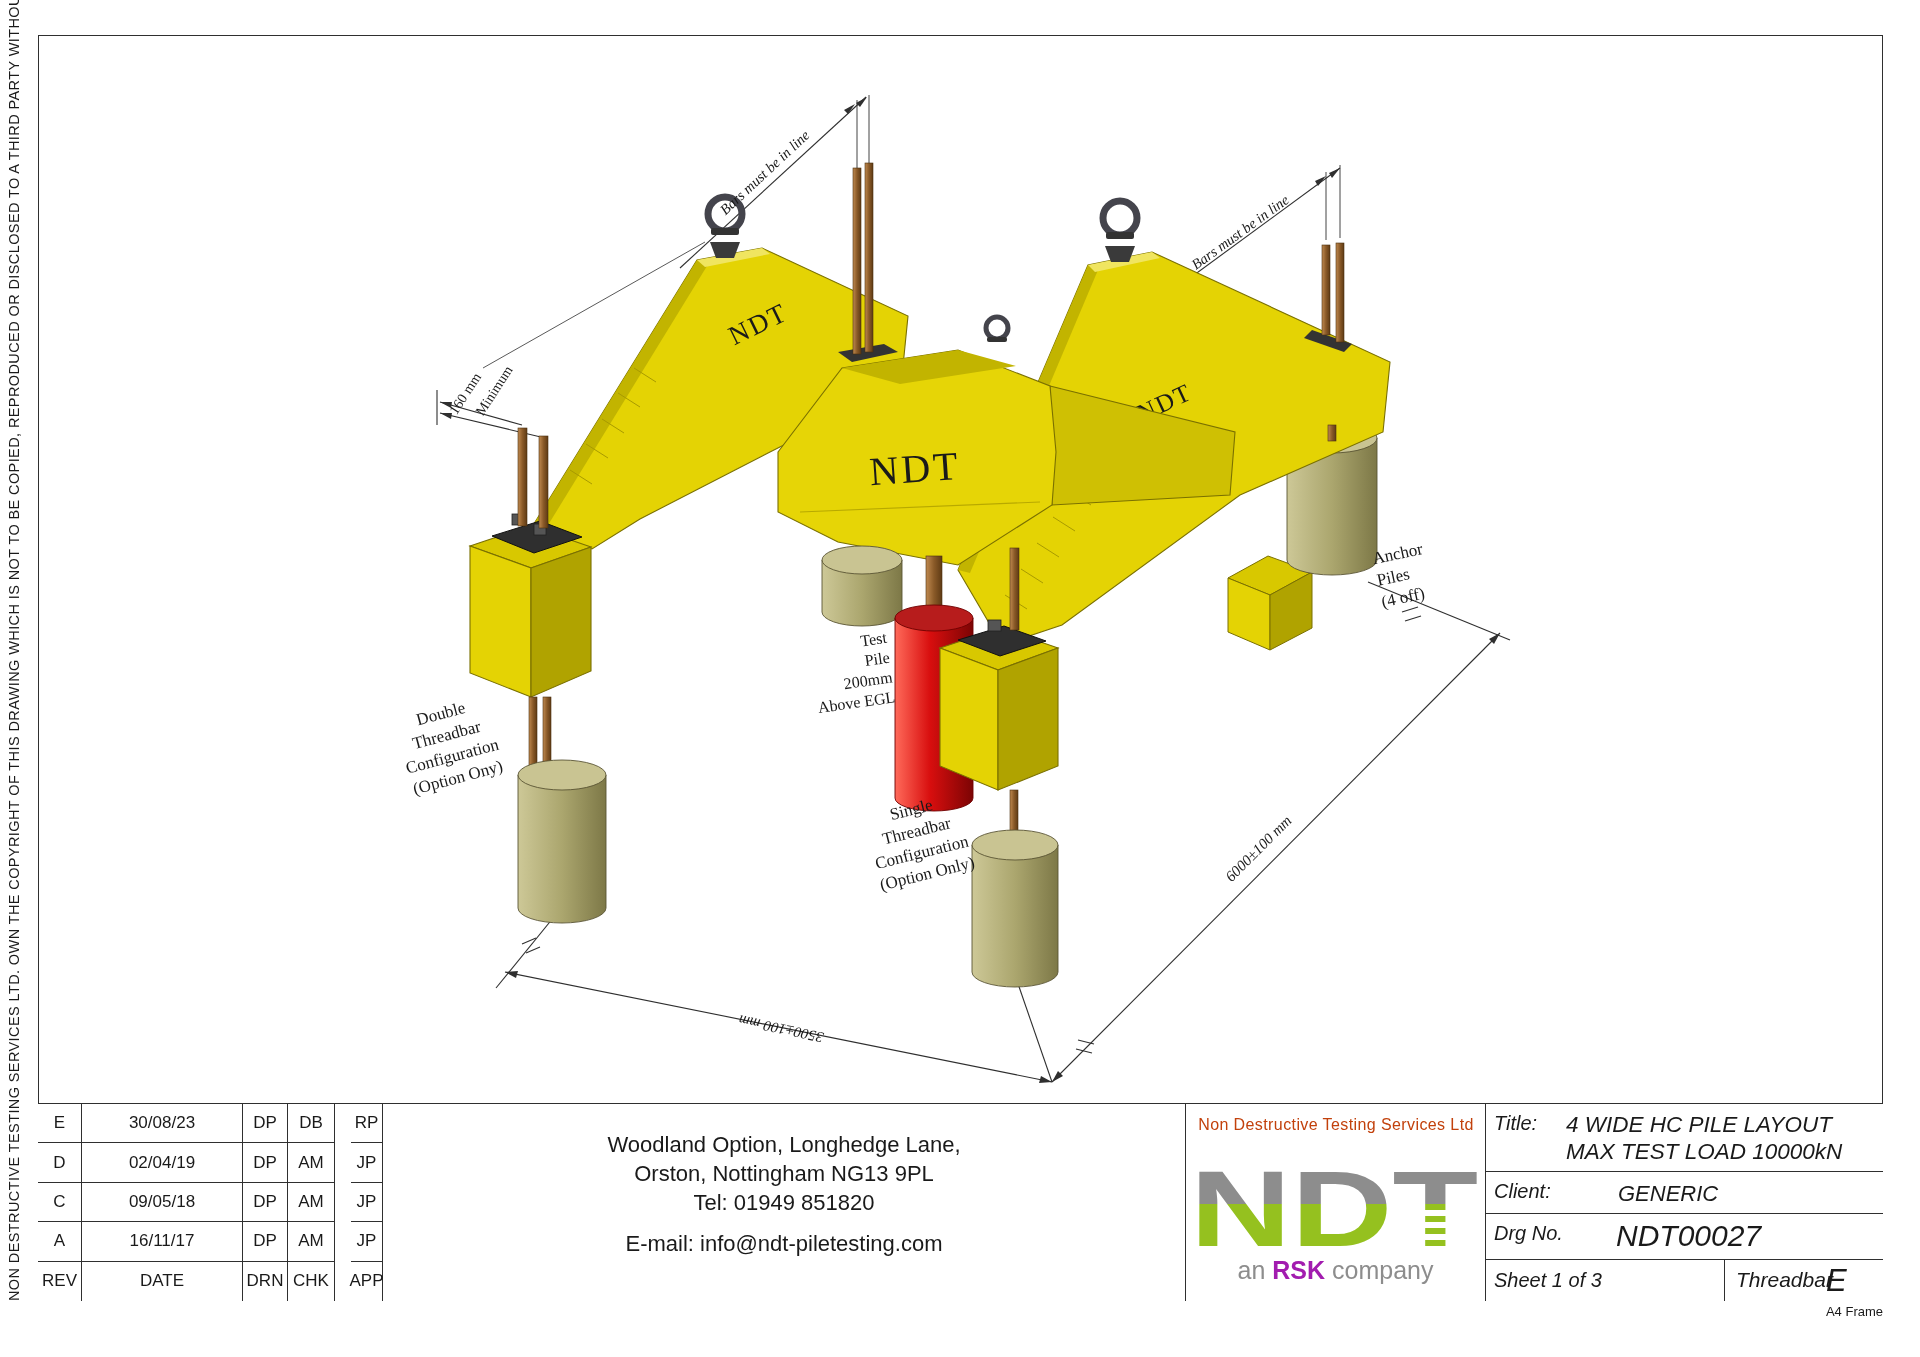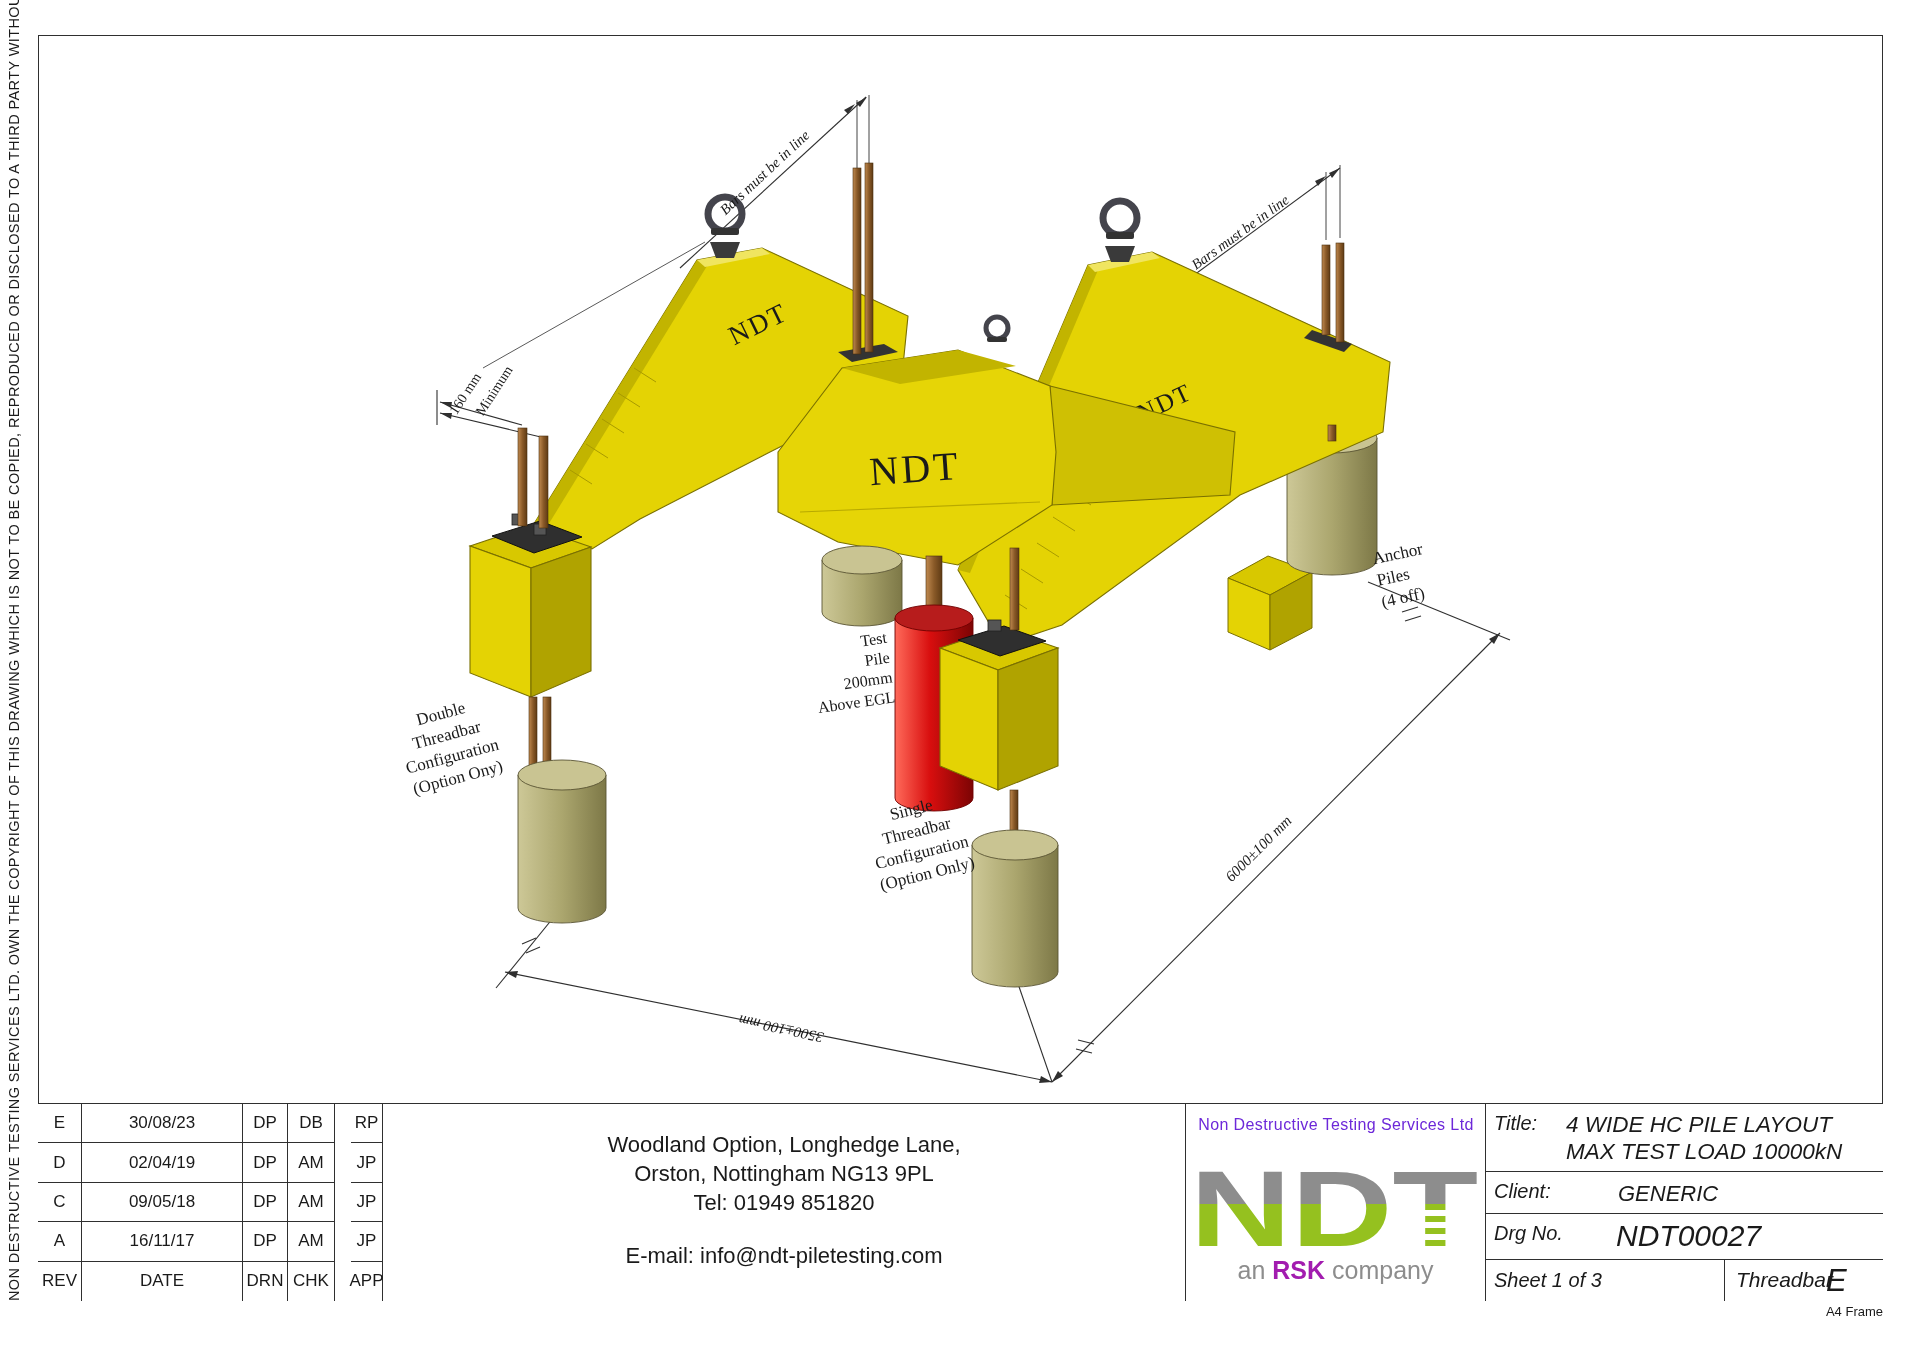--- a/index.html
+++ b/index.html
@@ -18,25 +18,25 @@
   
   #rtable{position:absolute;left:0;top:0;width:345px;height:197px;display:grid;
           grid-template-columns:44px 161px 45px 47px 48px;grid-template-rows:repeat(5,1fr);}
   #rtable .c{border-right:1px solid #2f2f2f;border-bottom:1px solid #2f2f2f;
              display:flex;align-items:center;justify-content:center;font-size:17px;}
   #rtable .c:nth-child(5n){border-right:1.5px solid #2f2f2f;margin-left:16px;}
   #rtable .c.last{border-bottom:none;}
   
   #address{position:absolute;left:345px;top:0;width:802px;height:197px;text-align:center;
            font-size:22px;line-height:29px;padding-top:26px;box-sizing:border-box;}
-  #address .mail{margin-top:24px;}
+  #address .mail{margin-top:12px;}
   
   #logobox{position:absolute;left:1147px;top:0;width:300px;height:197px;border-left:1.5px solid #2f2f2f;box-sizing:border-box;}
   #logobox .company{position:absolute;left:4px;top:12px;width:292px;text-align:center;
-                    font-size:16px;letter-spacing:.4px;color:#6d28d9;}
+                    font-size:16px;letter-spacing:.4px;color:#c2410c;}
   #logobox .tagline{position:absolute;left:0;top:152px;width:100%;text-align:center;
                     font-size:25px;color:#8d8d8d;}
   #logobox .tagline .rsk{color:#a21caf;font-weight:bold;}
   
   #tblock{position:absolute;left:1447px;top:0;width:398px;height:197px;border-left:1.5px solid #2f2f2f;box-sizing:border-box;font-size:20px;font-style:italic;}
   #tblock .row{position:absolute;left:0;width:100%;box-sizing:border-box;border-top:1px solid #2f2f2f;}
   #tblock .r1{top:0;height:67px;border-top:none;}
   #tblock .r2{top:67px;height:42px;}
   #tblock .r3{top:109px;height:46px;}
   #tblock .r4{top:155px;height:42px;}

